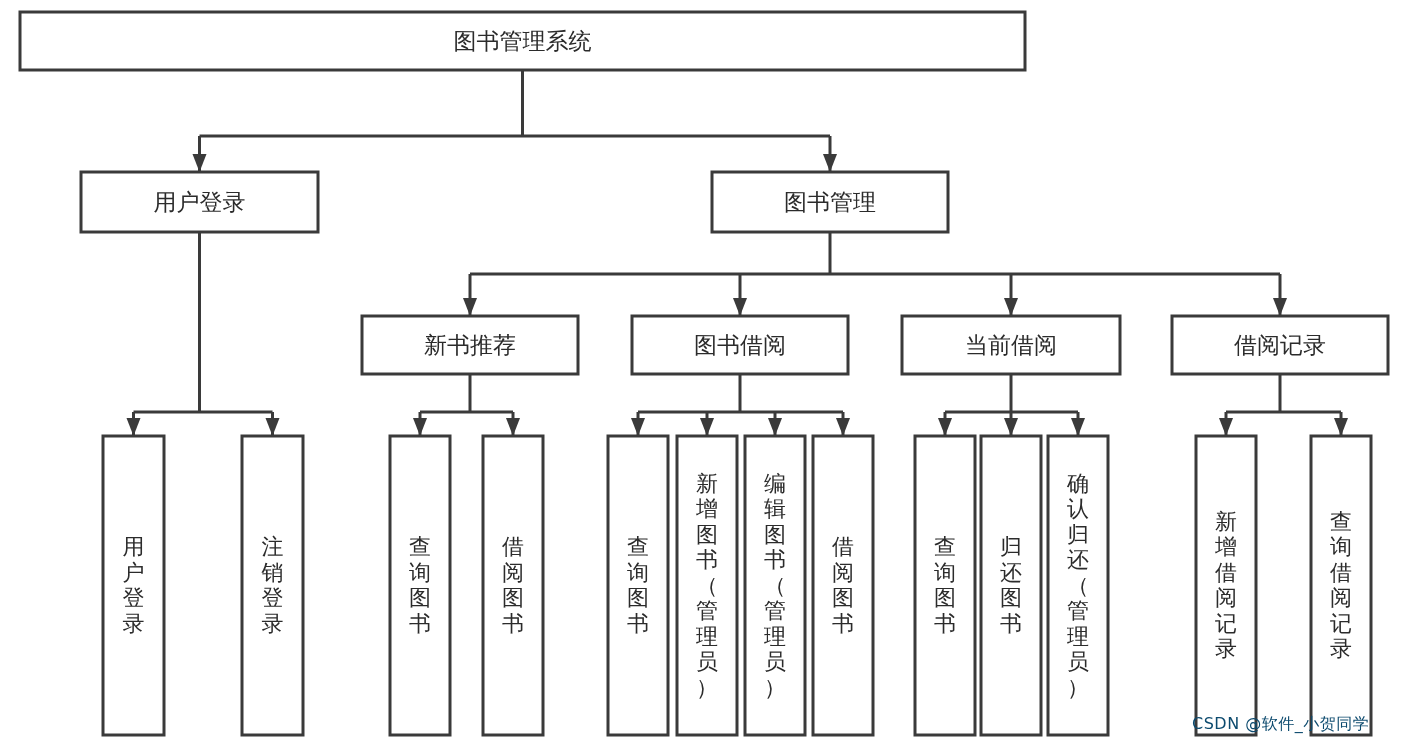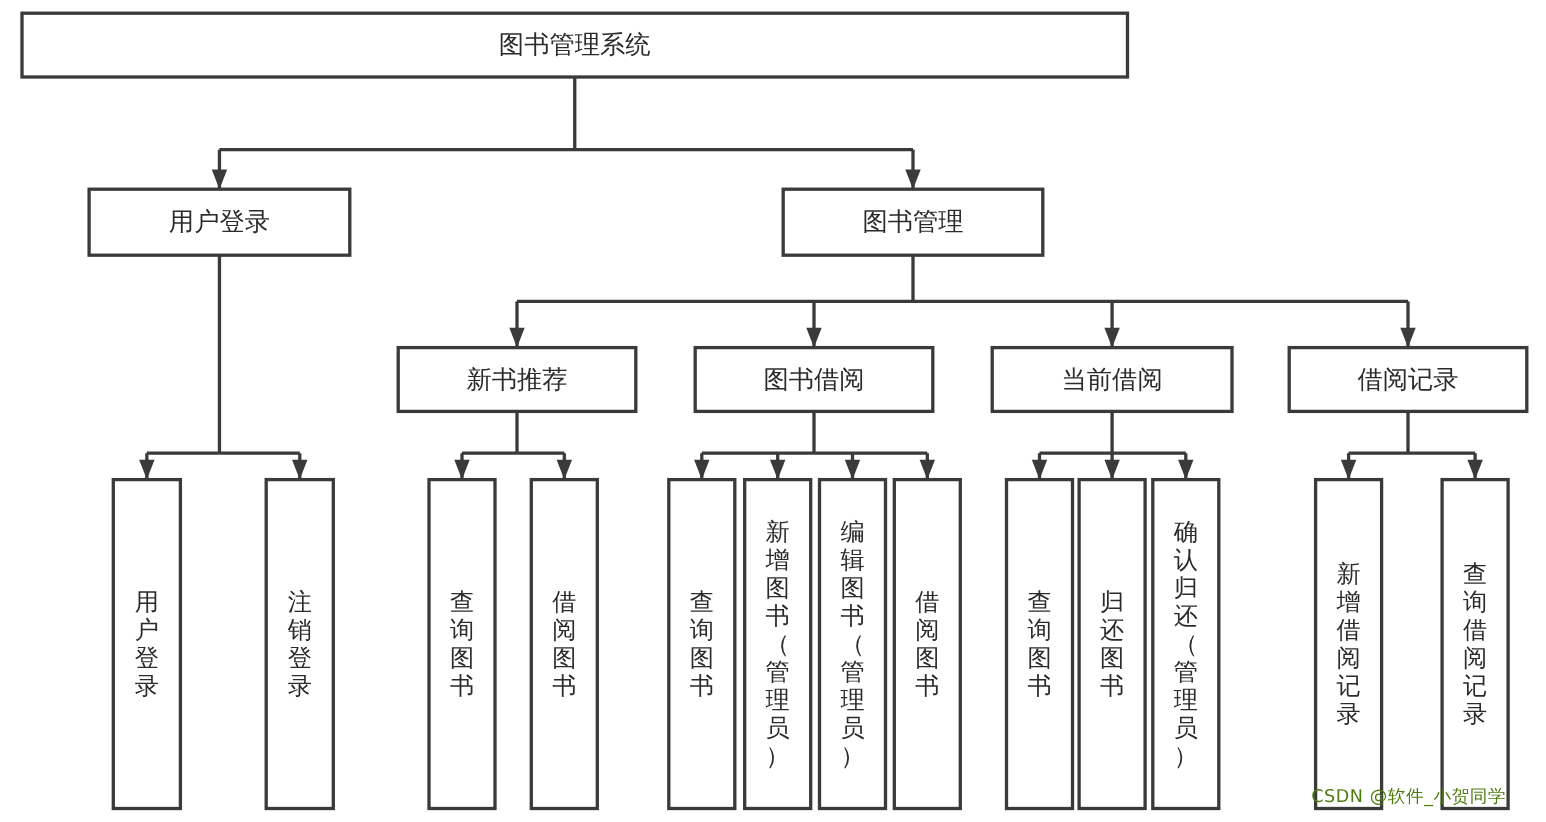--- a/index.html
+++ b/index.html
@@ -19,21 +19,21 @@
     dominant-baseline:middle;
   }
   text.h-label{font-size:23px;}
   text.v-label{font-size:22px;}
   .vert-char{font-size:22px;}
   #watermark{
     position:absolute;
     left:1192px;top:714px;
     font-family:"DejaVu Sans","Liberation Sans",sans-serif;
     font-size:16px;
-    color:#4d7c0f;
+    color:#0c4a6e;
     white-space:nowrap;
     letter-spacing:0.5px;
     user-select:none;
   }
 </style>
 </head>
 <body>
 
 <div id="stage">
   <svg id="diagram" viewBox="0 0 1405 747">

